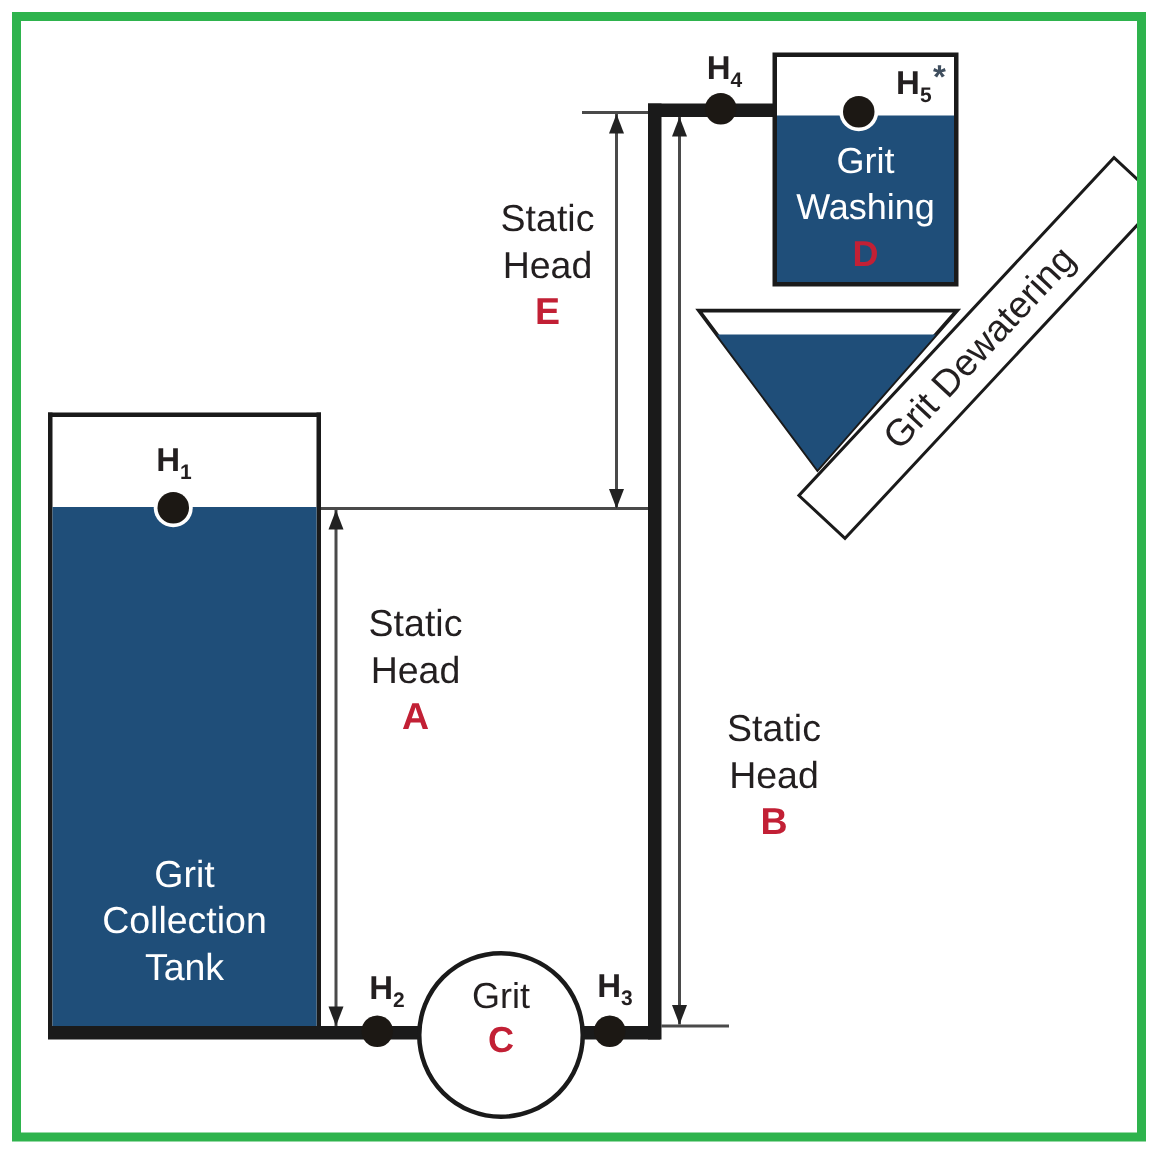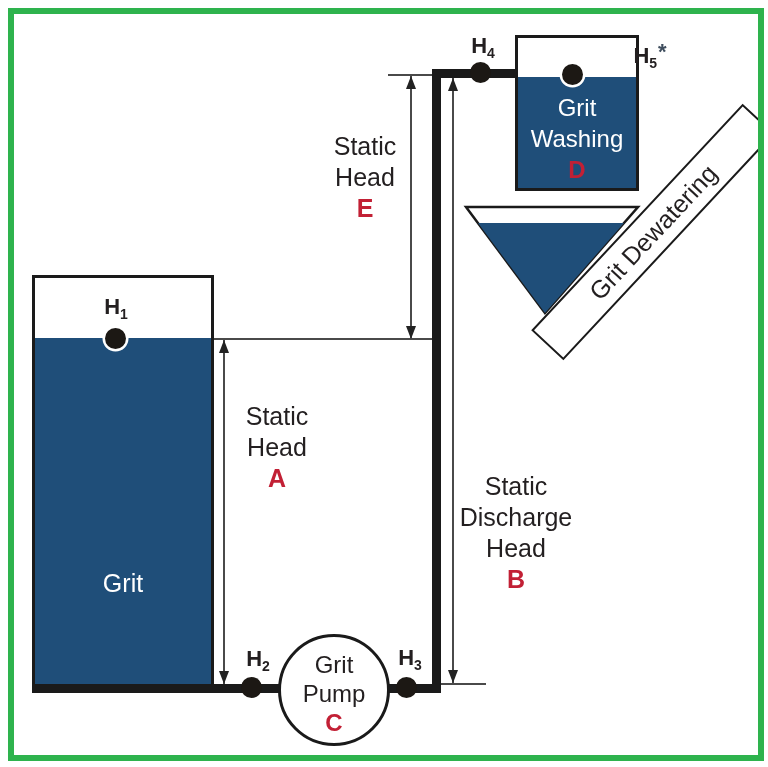--- a/index.html
+++ b/index.html
@@ -89,69 +89,69 @@
   </svg>
 
   <div id="dewatering-band">
     <span>Grit Dewatering</span>
   </div>
 
   <div class="tank" id="collection-tank">
     <div id="collection-water"></div>
     <div class="tank-text">
       <div>Grit</div>
+      <div>Collection</div>
+      <div>Tank</div>
     </div>
   </div>
 
   <div class="tank" id="washing-tank">
     <div id="washing-water"></div>
     <div class="tank-text">
       <div>Grit</div>
       <div>Washing</div>
       <div class="letter">D</div>
     </div>
   </div>
 
   <div class="pipe" id="pipe-bottom"></div>
   <div class="pipe" id="pipe-vertical"></div>
   <div class="pipe" id="pipe-top"></div>
 
   <div id="pump">
     <div class="pump-text">
       <div>Grit</div>
-      <div>Pump</div>
       <div class="letter">C</div>
     </div>
   </div>
 
   <div class="dot halo" style="left:105px;top:328px;"></div>
   <div class="dot" style="left:241px;top:677px;"></div>
   <div class="dot" style="left:396px;top:677px;"></div>
   <div class="dot" style="left:470px;top:62px;"></div>
   <div class="dot halo" style="left:562px;top:64px;"></div>
 
   <div class="hlabel" style="left:116px;top:308px;"><span>H</span><sub>1</sub></div>
   <div class="hlabel" style="left:258px;top:660px;"><span>H</span><sub>2</sub></div>
   <div class="hlabel" style="left:410px;top:659px;"><span>H</span><sub>3</sub></div>
   <div class="hlabel" style="left:483px;top:47px;"><span>H</span><sub>4</sub></div>
-  <div class="hlabel" style="left:614px;top:55px;margin-left:36px;"><span>H</span><sub>5</sub><sup class="star">*</sup></div>
+  <div class="hlabel" style="left:614px;top:55px;"><span>H</span><sub>5</sub><sup class="star">*</sup></div>
 
   <div class="head-label" style="left:290px;top:131px;">
     <div>Static</div>
     <div>Head</div>
     <div class="letter">E</div>
   </div>
   <div class="head-label" style="left:202px;top:401px;">
     <div>Static</div>
     <div>Head</div>
     <div class="letter">A</div>
   </div>
   <div class="head-label" style="left:441px;top:471px;">
     <div>Static</div>
-    <div>Discharge</div>
     <div>Head</div>
     <div class="letter">B</div>
   </div>
 
   <div class="rstrip"></div>
   <div class="frame"></div>
 
 </div>
 
 </body></html>

